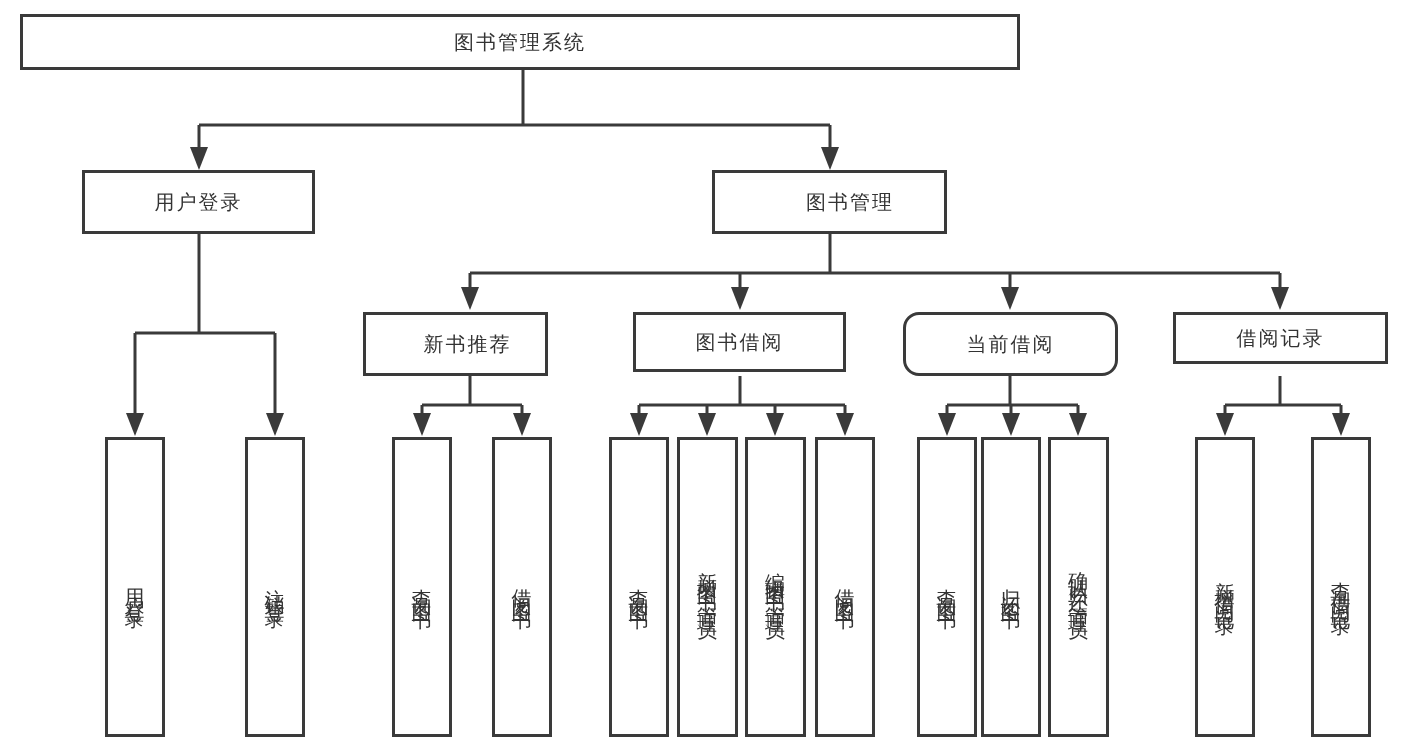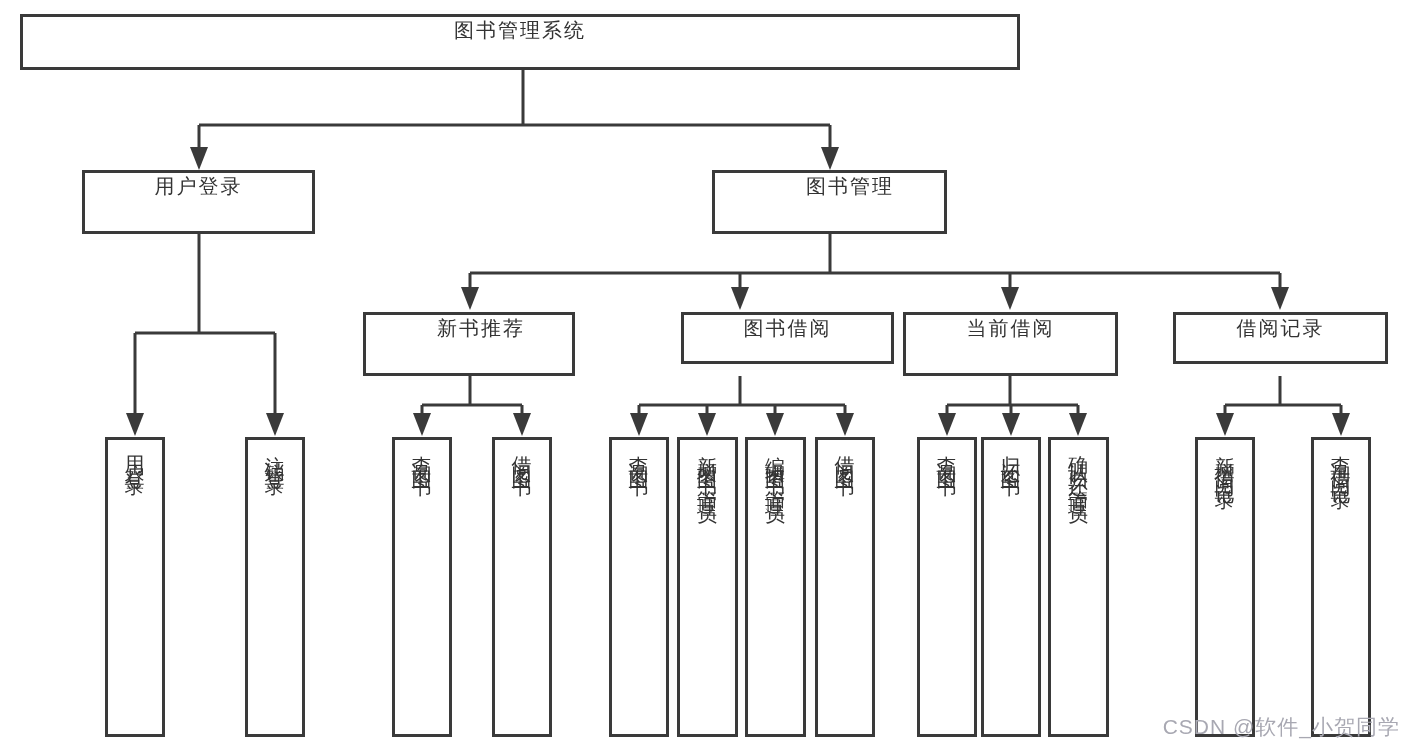--- a/index.html
+++ b/index.html
@@ -19,21 +19,21 @@
     left: 0; top: 0;
     width: 1405px; height: 747px;
     pointer-events: none;
   }
   .box {
     position: absolute;
     box-sizing: border-box;
     background: #ffffff;
     border: 3px solid #3a3a3a;
     display: flex;
-    align-items: flex-start;
+    align-items: center;
     justify-content: center;
     color: #333333;
     font-family: Liberation Serif, serif;
   }
   .hlabel {
     font-size: 20px;
     letter-spacing: 2px;
     white-space: nowrap;
   }
   .vtext {
@@ -103,27 +103,27 @@
     <span class="hlabel">图书管理系统</span>
   </div>
 
   <div class="box" style="left:82px; top:170px; width:233px; height:64px;">
     <span class="hlabel">用户登录</span>
   </div>
   <div class="box" style="left:712px; top:170px; width:235px; height:64px;padding-left:41px;">
     <span class="hlabel">图书管理</span>
   </div>
 
-  <div class="box" style="left:363px; top:312px; width:212px; height:64px;padding-left:24px;">
+  <div class="box" style="left:363px; top:312px; width:185px; height:64px;padding-left:24px;">
     <span class="hlabel">新书推荐</span>
   </div>
-  <div class="box" style="left:633px; top:312px; width:213px; height:52px;margin-left:48px;">
+  <div class="box" style="left:633px; top:312px; width:213px; height:60px;">
     <span class="hlabel">图书借阅</span>
   </div>
-  <div class="box" style="left:903px; top:312px; width:215px; height:64px;">
+  <div class="box" style="left:903px; top:312px; width:215px; height:64px;border-radius:16px;">
     <span class="hlabel">当前借阅</span>
   </div>
   <div class="box" style="left:1173px; top:312px; width:215px; height:52px;">
     <span class="hlabel">借阅记录</span>
   </div>
 
   <div class="box" style="left:105px; top:437px; width:60px; height:300px;">
     <span class="vtext">用户登录</span>
   </div>
   <div class="box" style="left:245px; top:437px; width:60px; height:300px;">
@@ -160,15 +160,14 @@
     <span class="vtext">确认归还（管理员）</span>
   </div>
 
   <div class="box" style="left:1195px; top:437px; width:60px; height:300px;">
     <span class="vtext">新增借阅记录</span>
   </div>
   <div class="box" style="left:1311px; top:437px; width:60px; height:300px;">
     <span class="vtext">查询借阅记录</span>
   </div>
 
-  <div class="watermark">CSDN @软件_小贺同学</div>
 
 </div>
 
 </body></html>

